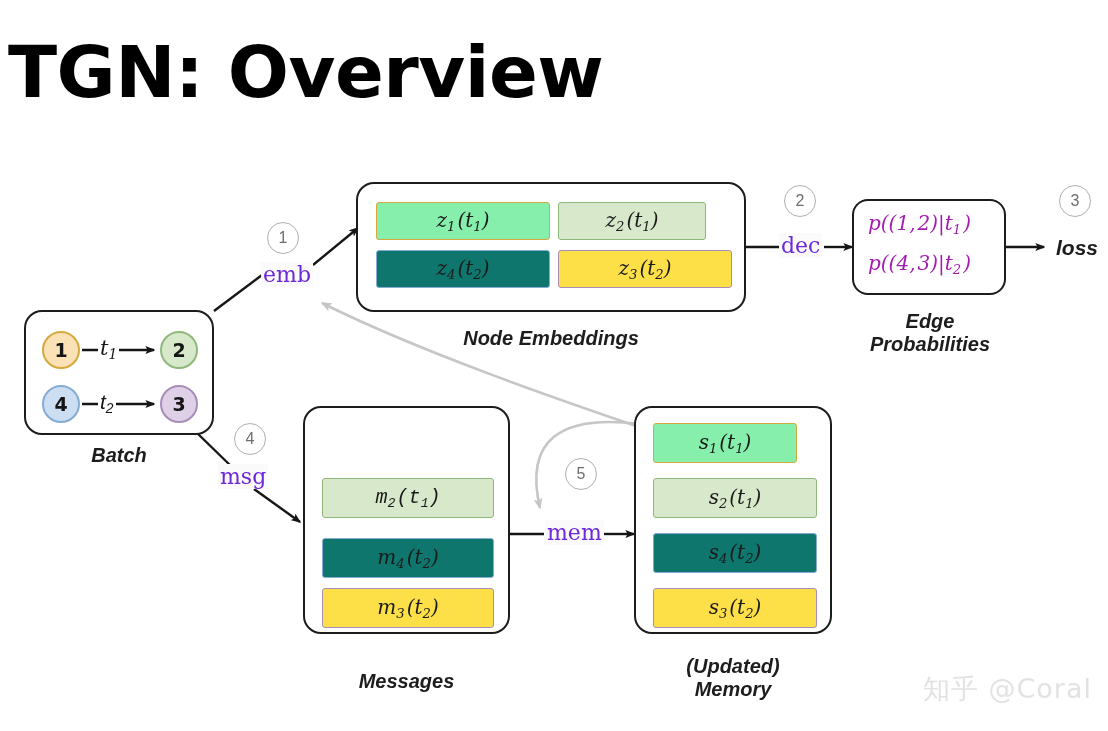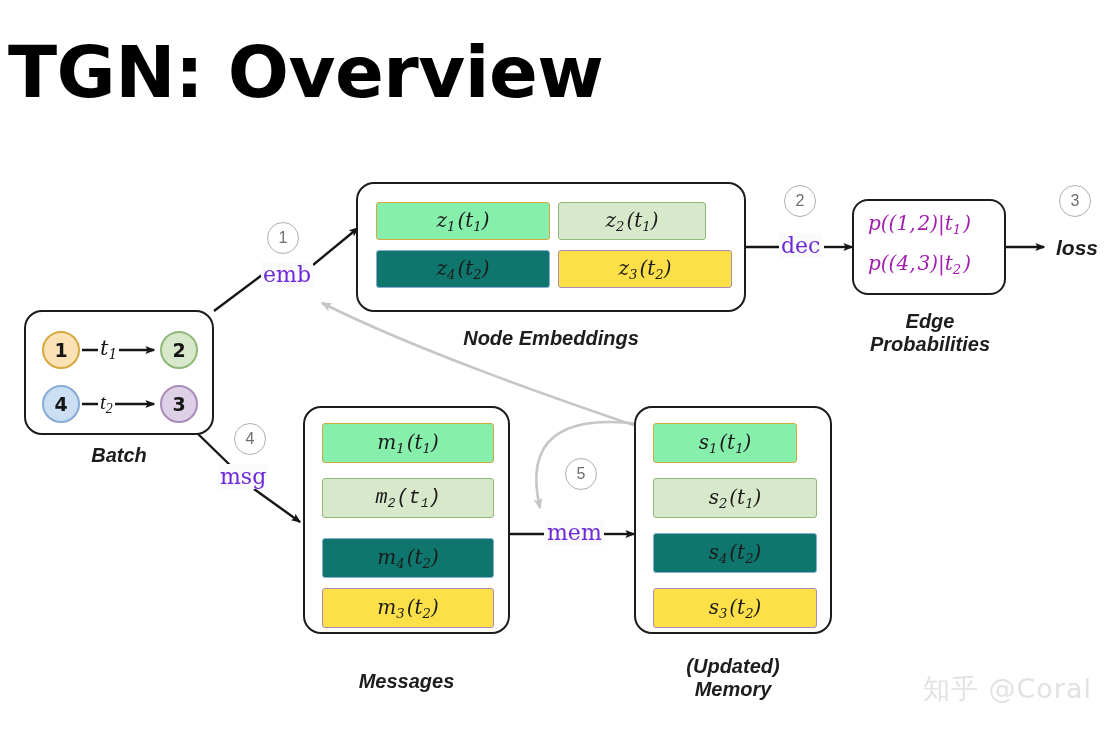--- a/index.html
+++ b/index.html
@@ -219,21 +219,21 @@
     <svg width="190" height="125" style="position:absolute;left:0;top:0;">
       <path d="M56,38 L128,38" stroke="#161616" stroke-width="2.4" fill="none" marker-end="url(#ah-dark)"></path>
       <path d="M56,92 L128,92" stroke="#161616" stroke-width="2.4" fill="none" marker-end="url(#ah-dark)"></path>
     </svg>
 
     <div style="position:absolute;left:72px;top:24px;background:#fff;padding:0 2px;
                 font-family:'DejaVu Serif',serif;font-style:italic;font-size:21px;">
       t<span class="sub">1</span>
     </div>
     <div style="position:absolute;left:72px;top:78px;background:#fff;padding:0 2px;
-                font-family:Liberation Serif, serif;font-style:italic;font-size:21px;">
+                font-family:Liberation Sans, sans-serif;font-style:italic;font-size:21px;">
       t<span class="sub">2</span>
     </div>
   </div>
   <div class="caption" style="left:24px; top:444px; width:190px;">Batch</div>
 
   <div class="box" style="left:356px; top:182px; width:390px; height:130px;">
     <div class="cell c-orange" style="left:18px; top:18px; width:174px; height:38px;">
       <span>
         z<span class="sub">1</span> (t<span class="sub">1</span>)
       </span>
@@ -261,25 +261,20 @@
       p((1, 2)|t<span class="sub">1</span> )
     </div>
     <div class="math" style="left:14px; top:50px;">
       p((4, 3)|t<span class="sub">2</span> )
     </div>
   </div>
   <div class="caption" style="left:838px; top:310px; width:184px;">Edge
 Probabilities</div>
 
   <div class="box" style="left:303px; top:406px; width:207px; height:228px;">
-    <div class="cell c-orange" style="left:17px; top:15px; width:172px; height:40px;">
-      <span>
-        m<span class="sub">1</span> (t<span class="sub">1</span>)
-      </span>
-    </div>
     <div class="cell c-green" style="left:17px; top:70px; width:172px; height:40px;font-family:Liberation Mono, monospace;">
       <span>
         m<span class="sub">2</span> (t<span class="sub">1</span>)
       </span>
     </div>
     <div class="cell c-blue" style="left:17px; top:130px; width:172px; height:40px;">
       <span>
         m<span class="sub">4</span> (t<span class="sub">2</span>)
       </span>
     </div>

